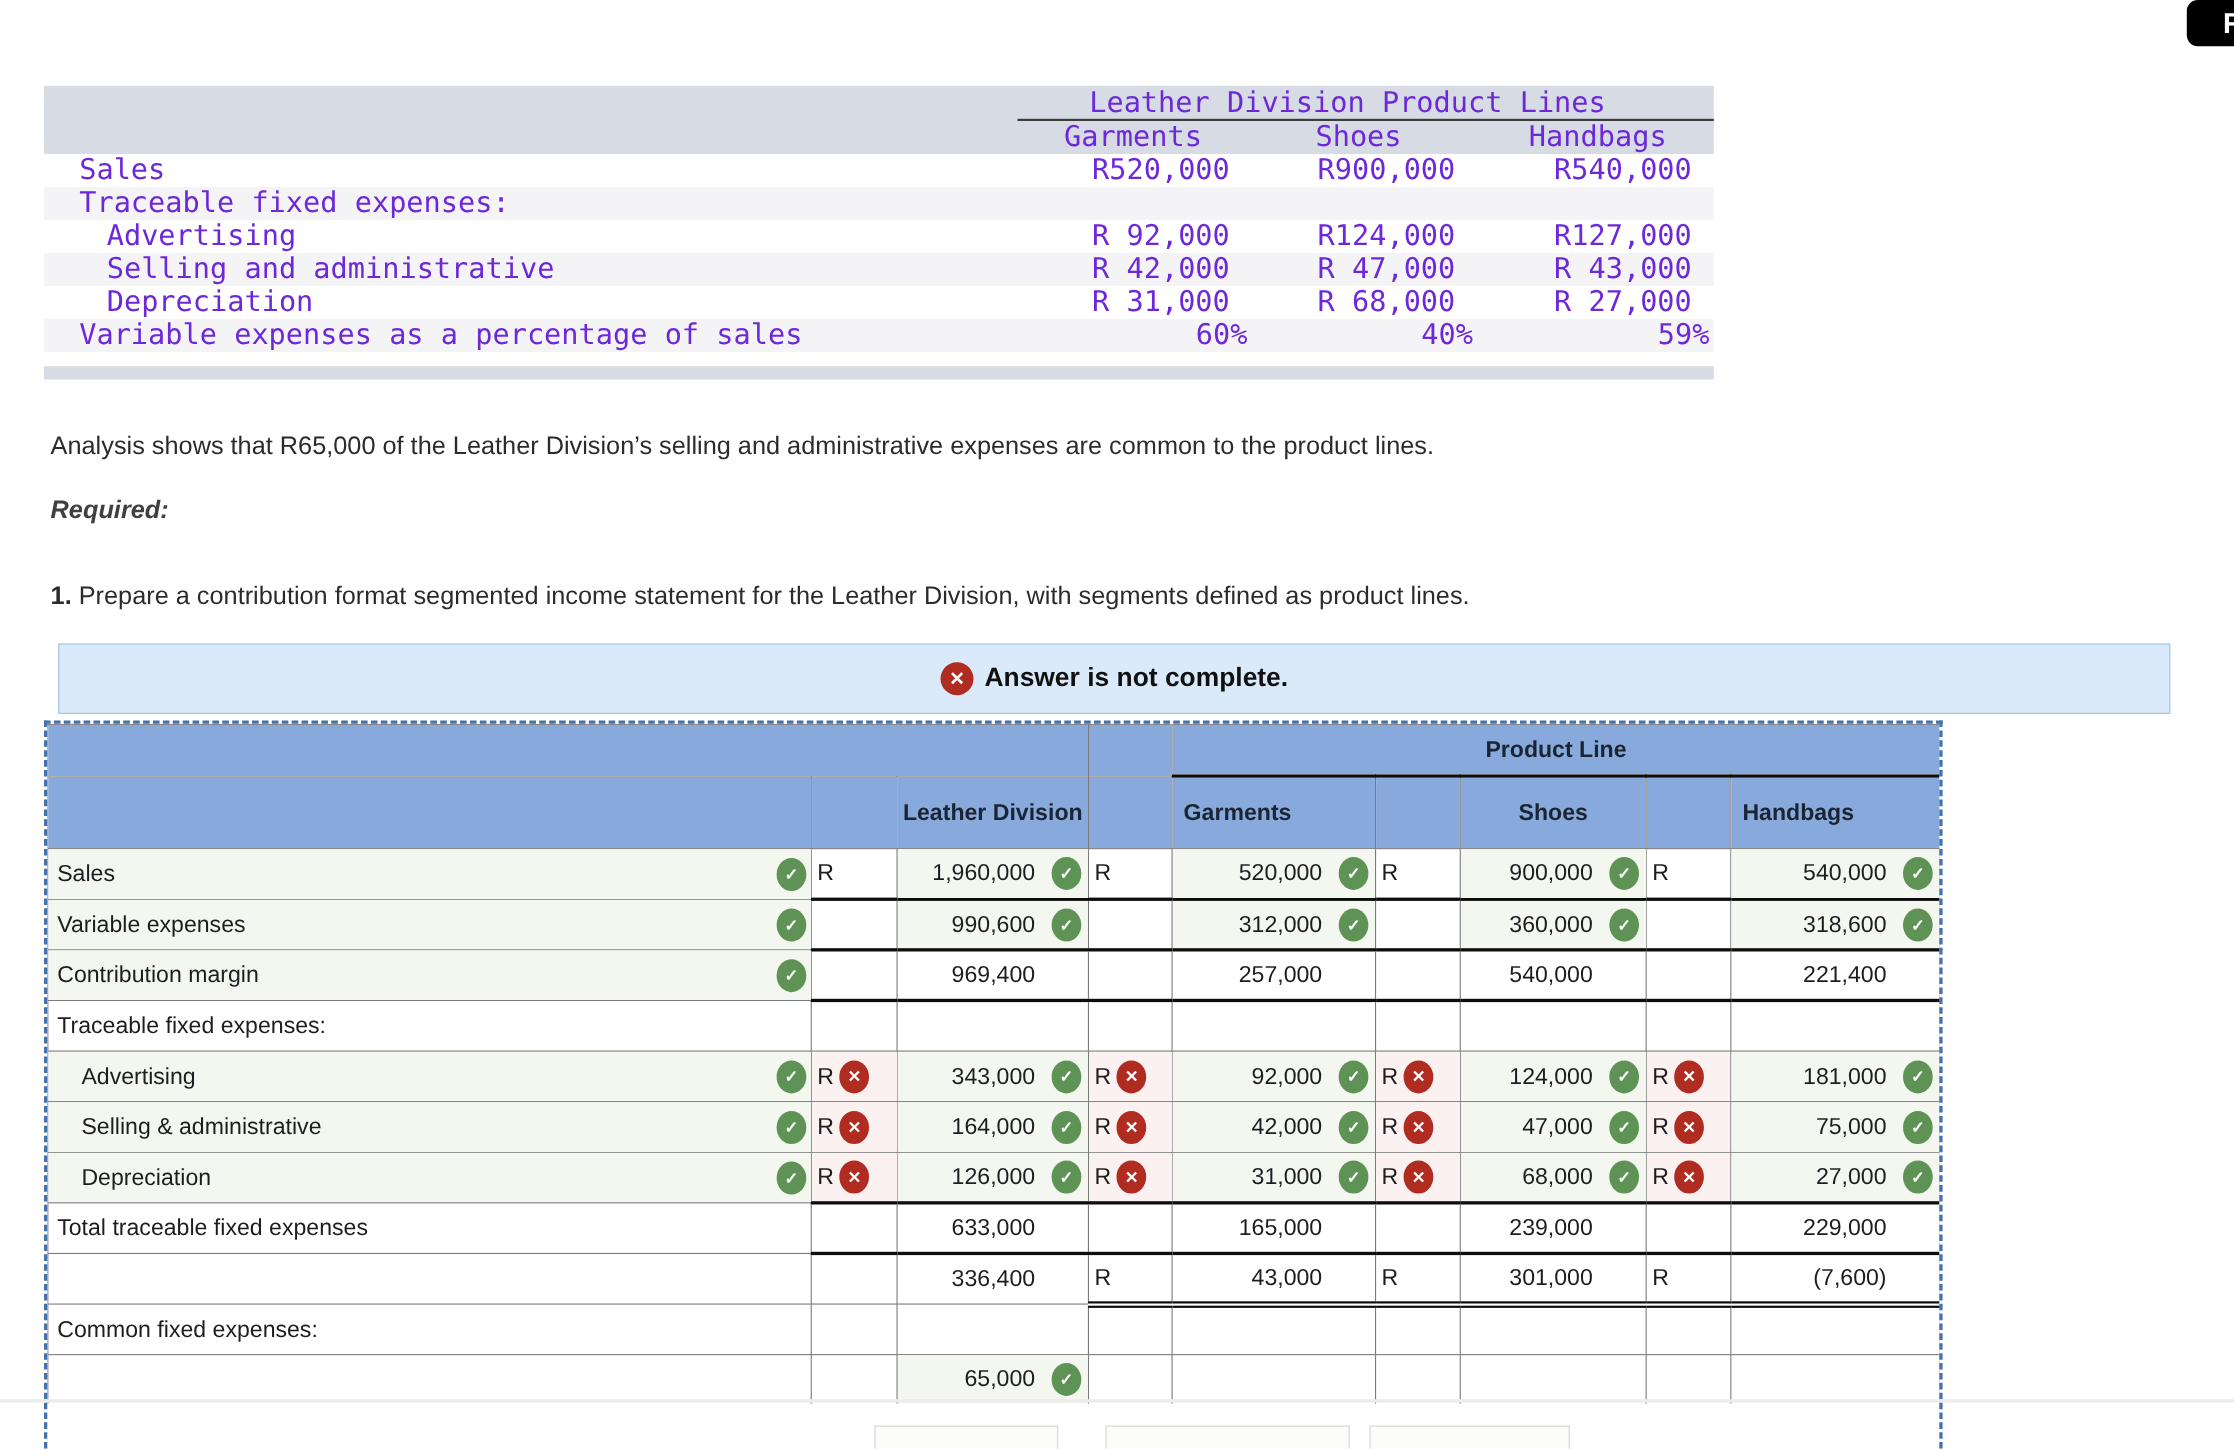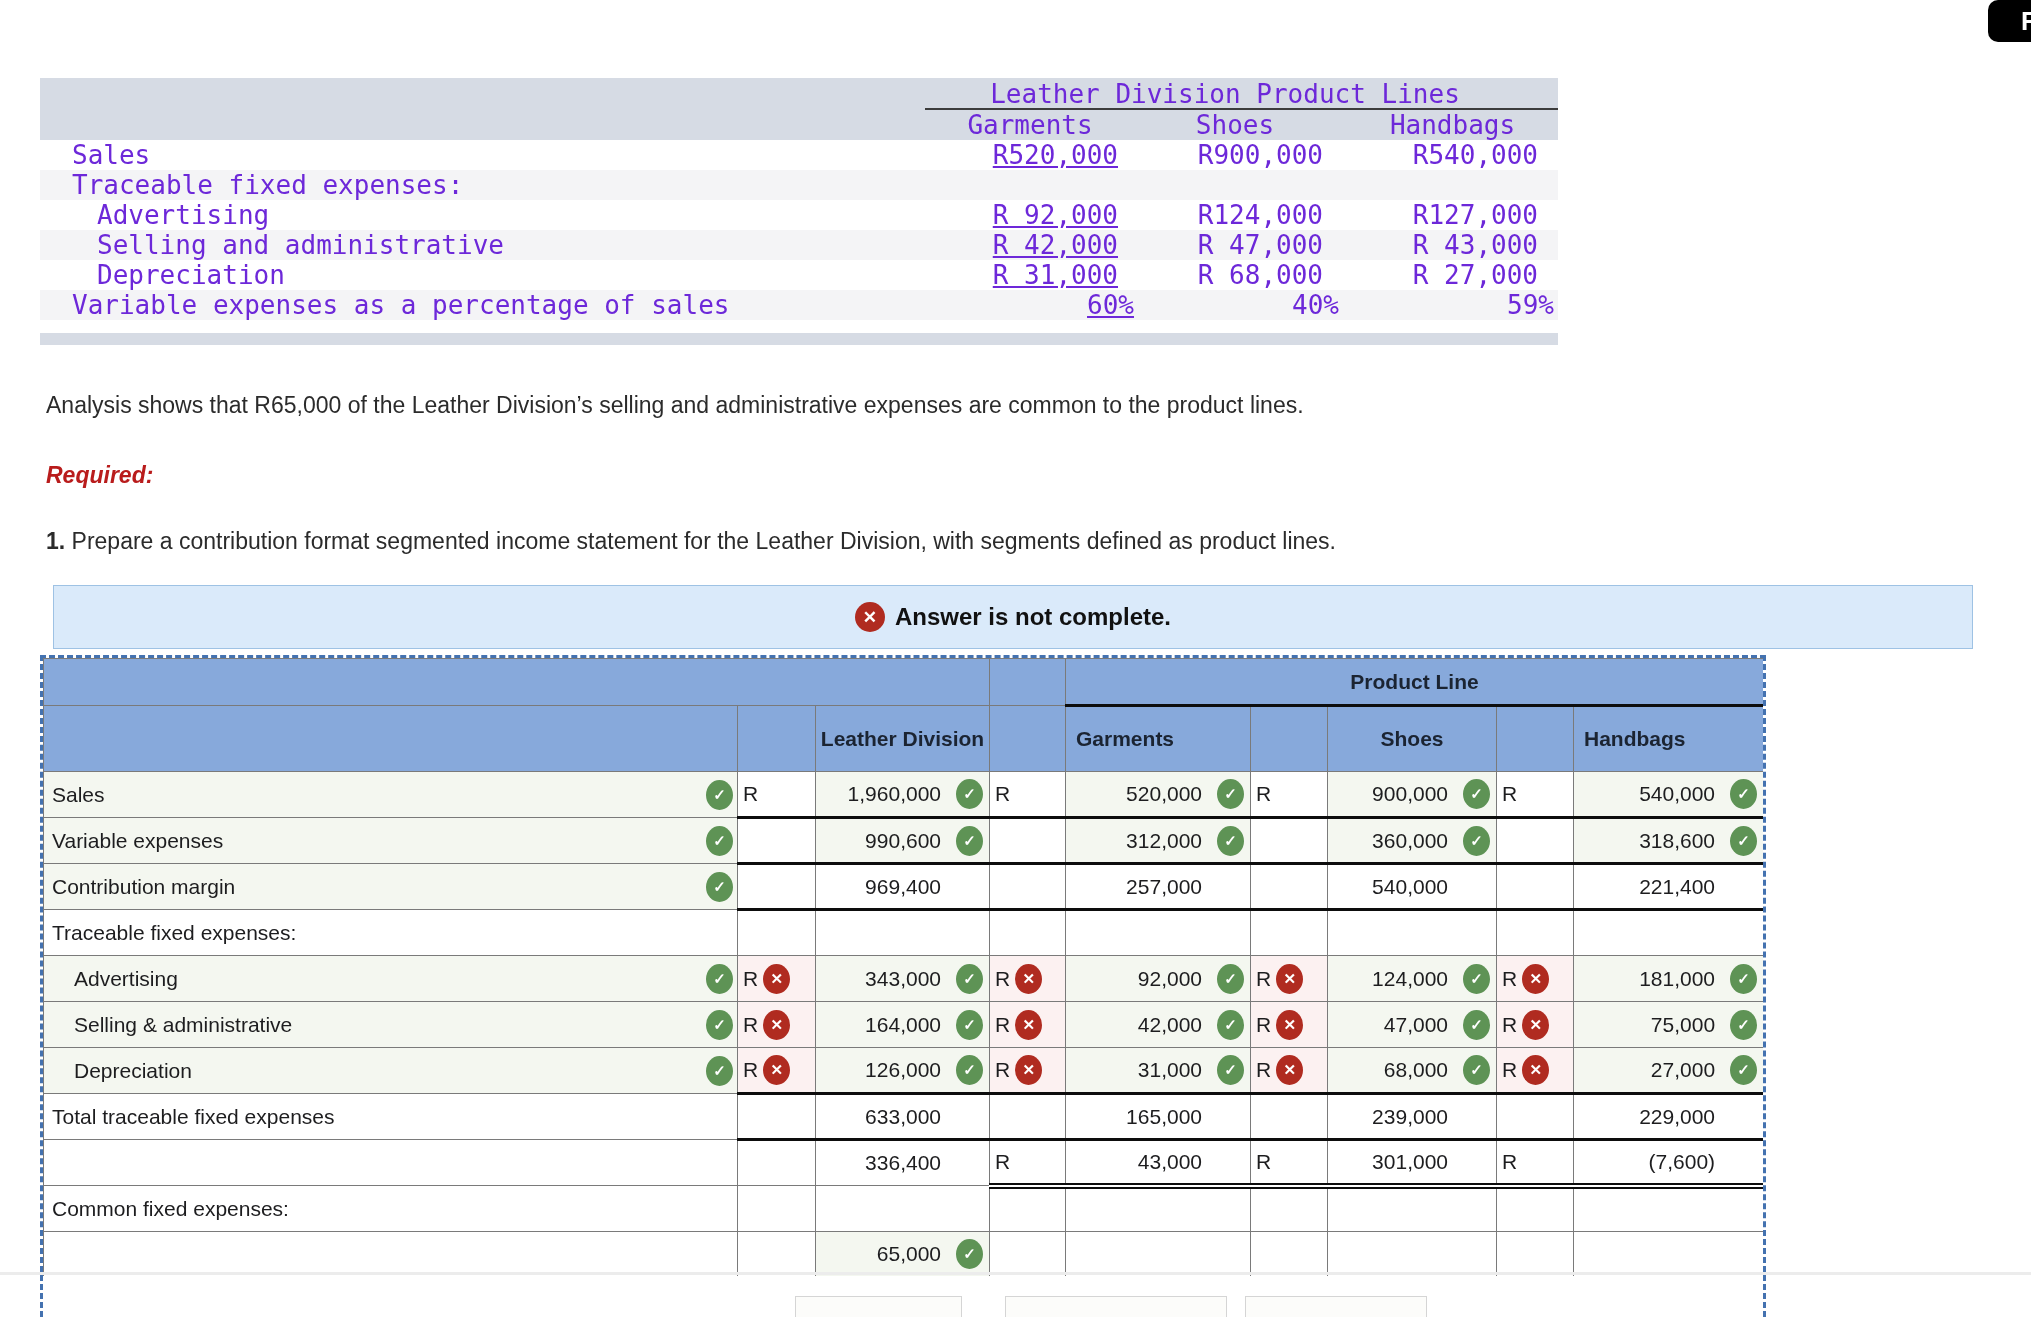--- a/index.html
+++ b/index.html
@@ -19,30 +19,30 @@
   .ex-group-title{height:30px;line-height:32px;text-align:center;border-bottom:2px solid #3c3c3c;padding-right:33px;}
   .ex-colnames{display:flex;height:30px;line-height:30px;}
   .ex-c1{width:180px;text-align:center;padding-left:30px;box-sizing:border-box;}
   .ex-c2{width:205px;text-align:center;padding-left:55px;box-sizing:border-box;}
   .ex-c3{width:215px;text-align:center;padding-left:70px;box-sizing:border-box;}
   .ex-row{display:flex;height:30px;line-height:30px;}
   .ex-row.alt{background:#f4f4f6;}
   .ex-lbl{flex:1;padding-left:32px;box-sizing:border-box;white-space:pre;}
   .ex-lbl.ind{padding-left:57px;}
   .ex-val{text-align:right;box-sizing:border-box;white-space:pre;}
-  .ex-val.v1{width:180px;padding-right:20px;text-decoration:underline;}
+  .ex-val.v1{width:180px;padding-right:20px;}
   .ex-val.v2{width:205px;padding-right:20px;}
   .ex-val.v3{width:215px;padding-right:20px;}
   .ex-row.pct .ex-val{padding-right:4px;}
   .ex-gap{height:13px;background:#fff;}
   .ex-footer{height:12px;background:#d6dbe4;}
 
   
   #narrative{position:absolute;left:46px;top:392px;font-size:23px;color:#2b2b2b;}
-  #required-heading{position:absolute;left:46px;top:462px;font-size:23px;font-weight:bold;font-style:italic;color:#b91c1c;}
+  #required-heading{position:absolute;left:46px;top:450px;font-size:23px;font-weight:bold;font-style:italic;color:#404040;}
   #required-item{position:absolute;left:46px;top:500px;font-size:23px;color:#2b2b2b;margin-top:28px;}
   #required-item b{font-weight:bold;}
 
   
   #banner{position:absolute;left:53px;top:585px;width:1920px;height:64px;background:#daeafa;
     border:1px solid #9ec2e4;display:flex;align-items:center;justify-content:center;gap:10px;box-sizing:border-box;}
   #banner .btxt{font-size:24px;font-weight:bold;color:#111;}
 
   
   .ck,.xk{width:27px;height:30px;border-radius:50%;display:inline-flex;align-items:center;justify-content:center;

